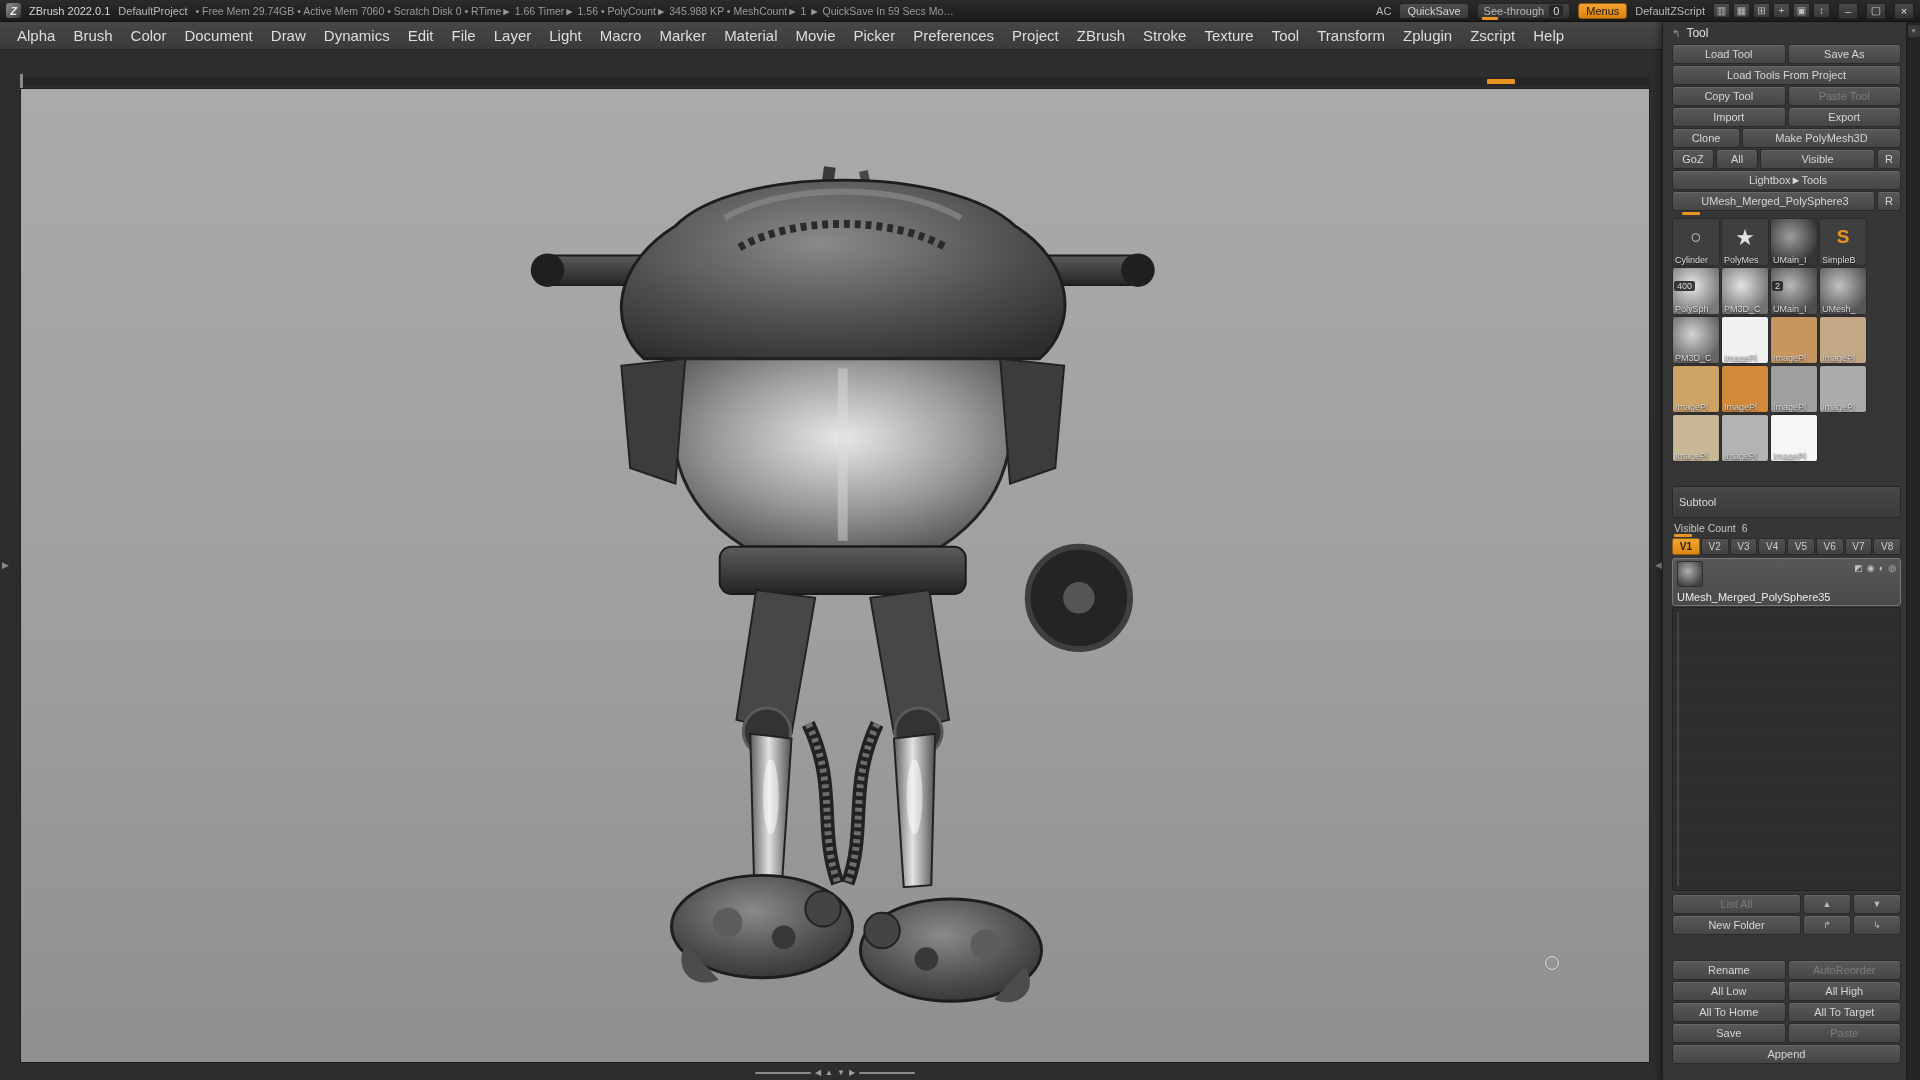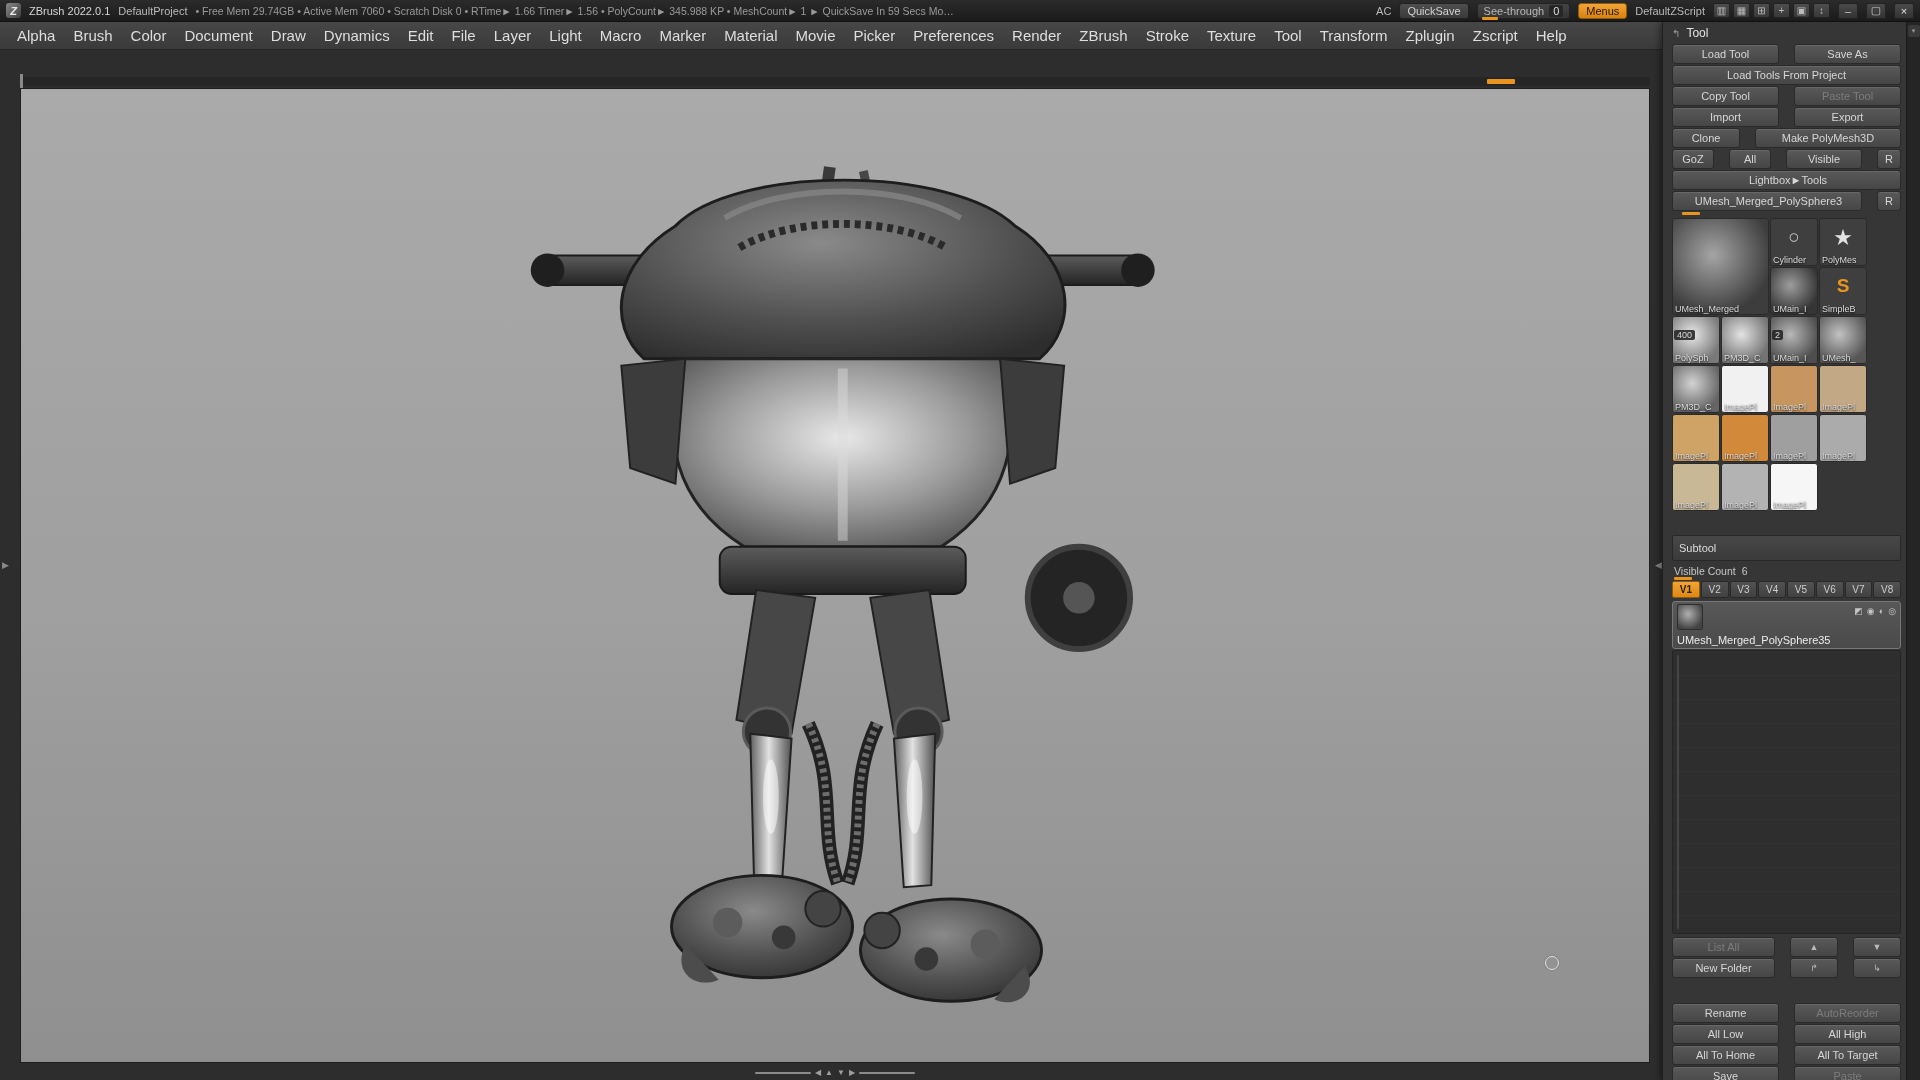--- a/index.html
+++ b/index.html
@@ -54,21 +54,21 @@
   #div-right{right:258px}
 
   
   #right-strip{position:absolute;top:22px;right:0;width:14px;bottom:0;background:#252525;border-left:1px solid #1b1b1b;z-index:6}
   #right-strip .strip-btn{width:12px;height:12px;margin:3px auto;background:#3a3a3a;border-radius:2px;
     font-size:7px;color:#999;display:flex;align-items:center;justify-content:center}
   #tray{position:absolute;top:22px;right:14px;width:244px;bottom:0;background:#363636;z-index:6;
     border-left:1px solid #1e1e1e;padding:0 5px 0 9px;box-shadow:-3px 0 6px rgba(0,0,0,.35)}
   .tray-header{height:22px;display:flex;align-items:center;gap:6px;font-size:12px;color:#e0e0e0}
   .collapse{font-size:10px;color:#9a9a9a}
-  .trow{display:flex;gap:15px;margin-bottom:1px}
+  .trow{display:flex;gap:2px;margin-bottom:1px}
   .tbtn{height:20px;background:linear-gradient(#595959,#464646);border:1px solid #2a2a2a;border-radius:3px;
     color:#d6d6d6;font-size:11px;padding:0 5px;white-space:nowrap;overflow:hidden;text-overflow:ellipsis;
     box-shadow:inset 0 1px 0 rgba(255,255,255,.09);text-align:center}
   .tbtn.half{flex:1 1 0}
   .tbtn.full{flex:1 1 100%}
   .tbtn.flex{flex:1 1 auto}
   .tbtn.disabled{color:#7d7d7d}
   .tbtn.ta-left{text-align:center;padding-left:8px}
   .tbtn.sm{flex:0 0 42px}
   .tbtn.rbtn{flex:0 0 24px}
@@ -84,21 +84,21 @@
   .thumb-glyph{position:absolute;inset:0 0 10px 0;display:flex;align-items:center;justify-content:center;font-size:19px;font-weight:bold}
   .thumb-glyph:empty{display:none}
   .thumb-label{position:absolute;left:2px;right:1px;bottom:0;font-size:9px;color:#dcdcdc;
     text-shadow:0 1px 2px rgba(0,0,0,.9);white-space:nowrap;overflow:hidden}
   .thumb .badge{position:absolute;top:13px;left:1px;font-size:9px;background:rgba(35,35,35,.88);color:#d8d8d8;
     padding:0 3px;border-radius:2px}
   .thumb .badge:empty{display:none}
 
   
   .subtool-section{margin-top:24px;display:flex;flex-direction:column}
-  .section-header{height:26px;background:linear-gradient(#484848,#3a3a3a);border:1px solid #282828;border-radius:2px;
+  .section-header{height:32px;background:linear-gradient(#484848,#3a3a3a);border:1px solid #282828;border-radius:2px;
     display:flex;align-items:center;padding-left:6px;font-size:11px;color:#dcdcdc;margin-bottom:2px}
   .vc-row{position:relative;height:16px;display:flex;align-items:center;gap:6px;font-size:10.5px;color:#c6c6c6;padding-left:2px;margin-bottom:2px}
   .mini-slider{position:absolute;left:2px;bottom:-1px;width:18px;height:3px;background:#e8941f;border-radius:1px}
   .vtabs{display:flex;gap:1px;margin-bottom:3px}
   .vtab{flex:1;height:17px;font-size:10px;background:linear-gradient(#525252,#414141);border:1px solid #292929;
     border-radius:2px;color:#cdcdcd}
   .vtab.active{background:linear-gradient(#f2a435,#dd8812);color:#2a1d08;font-weight:bold;border-color:#8a5a10}
   .sub-item{height:48px;background:linear-gradient(#585858,#4a4a4a);border:1px solid #777;border-radius:3px;
     padding:2px 4px;display:flex;flex-direction:column;margin-bottom:1px}
   .sub-top{display:flex;align-items:flex-start;justify-content:space-between}
@@ -154,21 +154,21 @@
     <button class="menu-item">Edit</button>
     <button class="menu-item">File</button>
     <button class="menu-item">Layer</button>
     <button class="menu-item">Light</button>
     <button class="menu-item">Macro</button>
     <button class="menu-item">Marker</button>
     <button class="menu-item">Material</button>
     <button class="menu-item">Movie</button>
     <button class="menu-item">Picker</button>
     <button class="menu-item">Preferences</button>
-    <button class="menu-item">Render</button>
+    <button class="menu-item">Project</button>
     <button class="menu-item">ZBrush</button>
     <button class="menu-item">Stroke</button>
     <button class="menu-item">Texture</button>
     <button class="menu-item">Tool</button>
     <button class="menu-item">Transform</button>
     <button class="menu-item">Zplugin</button>
     <button class="menu-item">Zscript</button>
     <button class="menu-item">Help</button>
   </div>
 
@@ -310,24 +310,20 @@
     <button class="tbtn full ta-left">Lightbox►Tools</button>
   </div>
   <div class="trow">
     <button class="tbtn flex ta-left">UMesh_Merged_PolySphere3</button>
     <button class="tbtn rbtn">R</button>
   </div>
   <div class="orange-dash"></div>
 
   <div class="thumb-grid">
 
-      <div class="thumb big textured" style="--thumb-bg: #6e6e6e;">
-
-        <span class="thumb-label">UMesh_Merged</span>
-      </div>
 
       <div class="thumb" style="--thumb-bg: #3f3f3f; color: rgb(201, 201, 201);">
         <span class="thumb-glyph">○</span>
 
         <span class="thumb-label">Cylinder</span>
       </div>
 
       <div class="thumb" style="--thumb-bg: #3f3f3f; color: rgb(226, 226, 226);">
         <span class="thumb-glyph">★</span>
 

